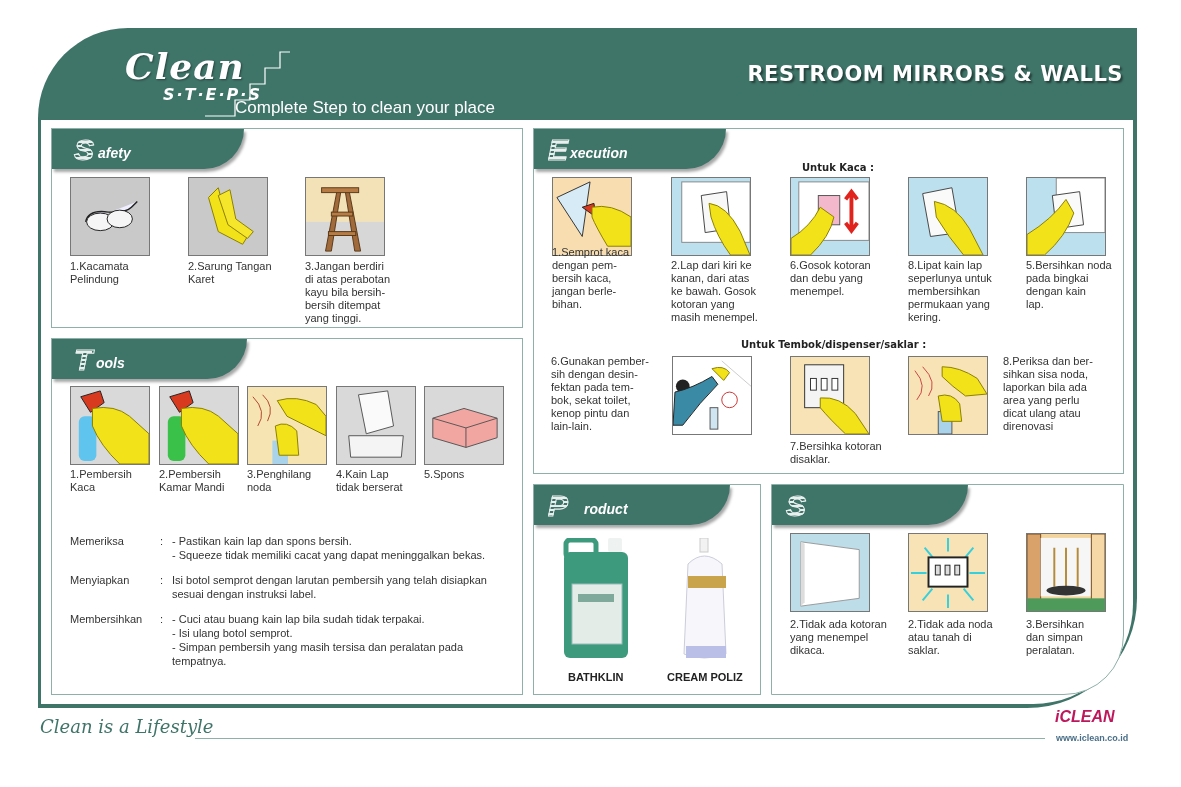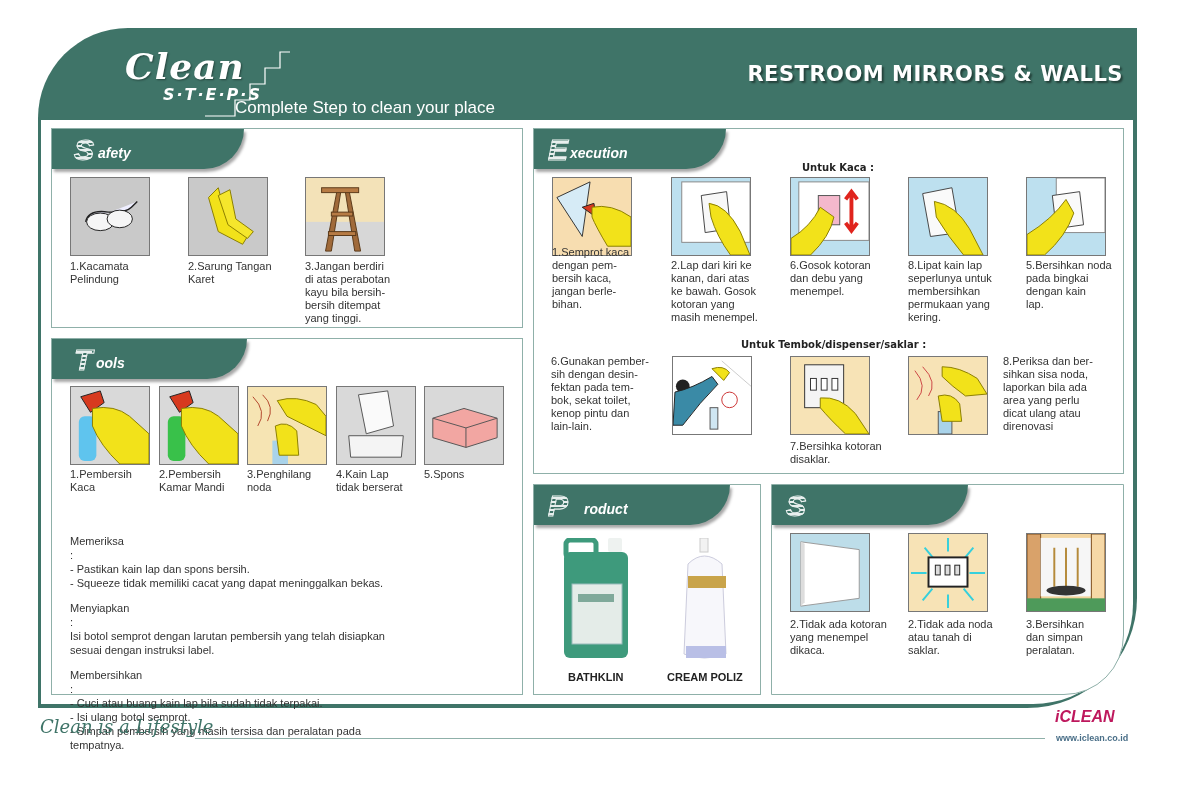--- a/index.html
+++ b/index.html
@@ -59,21 +59,21 @@
   .tile svg { width: 100%; height: 100%; display: block; }
   .cap {
     position: absolute; font-family: "Liberation Sans", sans-serif; font-size: 11px;
     line-height: 13px; color: #333; white-space: pre-line;
   }
   .sub {
     position: absolute; font-family: "DejaVu Sans", sans-serif; font-weight: bold;
     font-size: 10px; color: #222;
   }
   .notes { position: absolute; left: 70px; top: 534px; font-family: "Liberation Sans", sans-serif; font-size: 11px; color: #333; }
-  .note-row { display: flex; margin-bottom: 11px; line-height: 14px; flex-direction: column; }
+  .note-row { display: flex; margin-bottom: 11px; line-height: 14px; }
   .note-label { width: 90px; }
   .note-colon { width: 12px; }
   .note-lines { width: 340px; }
   .note-lines div { white-space: pre-line; }
 
   .product-name {
     position: absolute; font-family: "Liberation Sans", sans-serif; font-weight: bold;
     font-size: 11px; color: #222;
   }
   .footer-slogan {

